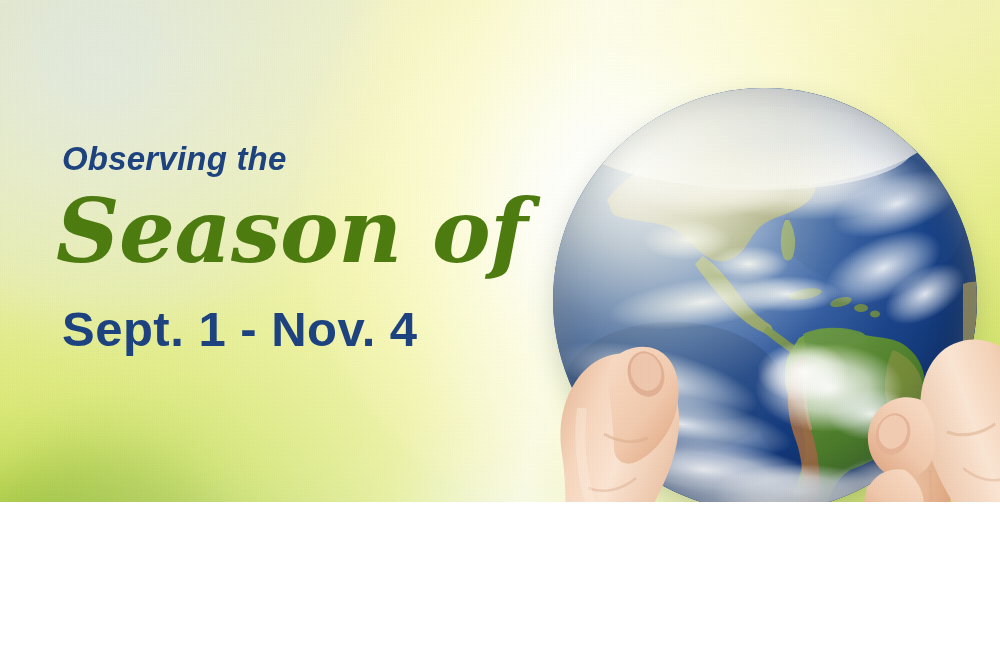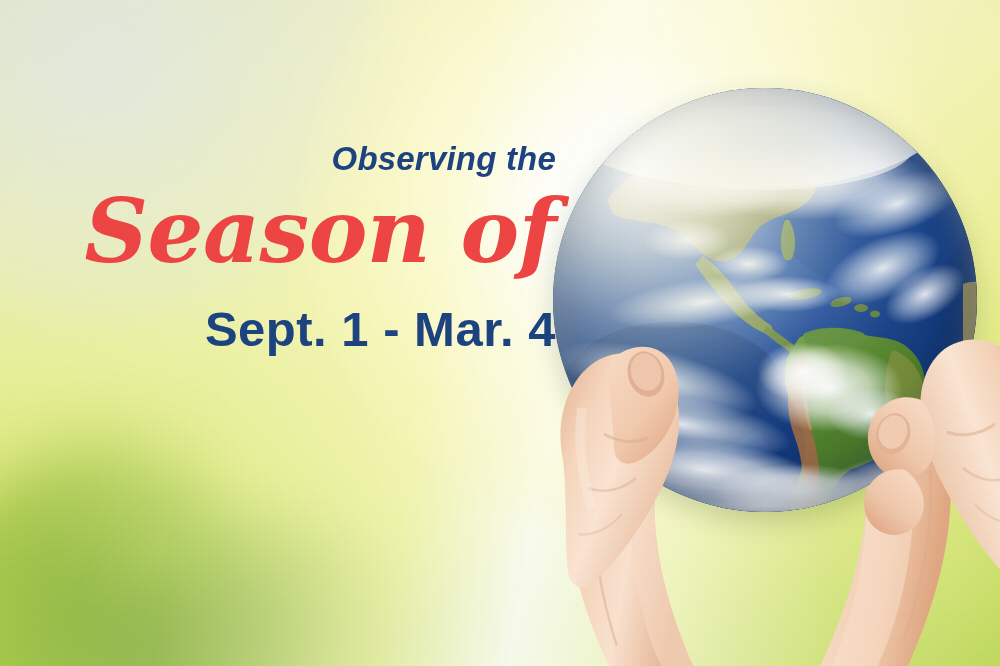--- a/index.html
+++ b/index.html
@@ -3,24 +3,23 @@
 <meta charset="utf-8">
 <style>
   html, body {
     margin: 0;
     padding: 0;
     background: #ffffff;
   }
   #banner {
     position: relative;
     width: 1000px;
-    height: 666px;
+    height: 502px;
     overflow: hidden;
     font-family: "Liberation Sans", sans-serif;
-    text-align: right;
   }
 
   
   .bg-base {
     position: absolute; inset: 0;
     background:
       linear-gradient(170deg,
         #dfe4c0 0%,
         #e8edbf 14%,
         #edf0b2 28%,
@@ -120,21 +119,21 @@
     color: #1d4380;
     margin: 0 0 14px 6px;
   }
   .headline {
     font-family: "DejaVu Serif", "Liberation Serif", serif;
     font-style: italic;
     font-weight: bold;
     font-size: 88px;
     line-height: 0.96;
     letter-spacing: -0.5px;
-    color: #ef4444;
+    color: #4d7c0f;
     margin: 0;
     white-space: nowrap;
   }
   .headline .l2 { display: block; margin-top: -2px; }
   .dates {
     font-family: "Liberation Sans", sans-serif;
     font-weight: bold;
     font-size: 49px;
     line-height: 1;
     letter-spacing: 0.5px;
@@ -440,17 +439,17 @@
         <path d="M178 62 C184 98 180 138 170 170" fill="none" stroke="#fdeede" stroke-width="10" opacity="0.42"></path>
       </svg>
     </div>
   </div>
 
   <div class="text-block">
     <div class="kicker">Observing the</div>
     <div class="headline">
       <span class="l1">Season of</span>
     </div>
-    <div class="dates">Sept. 1 - Mar. 4</div>
+    <div class="dates">Sept. 1 - Nov. 4</div>
   </div>
 
   <div class="grain"></div>
 </div>
 
 </body></html>

